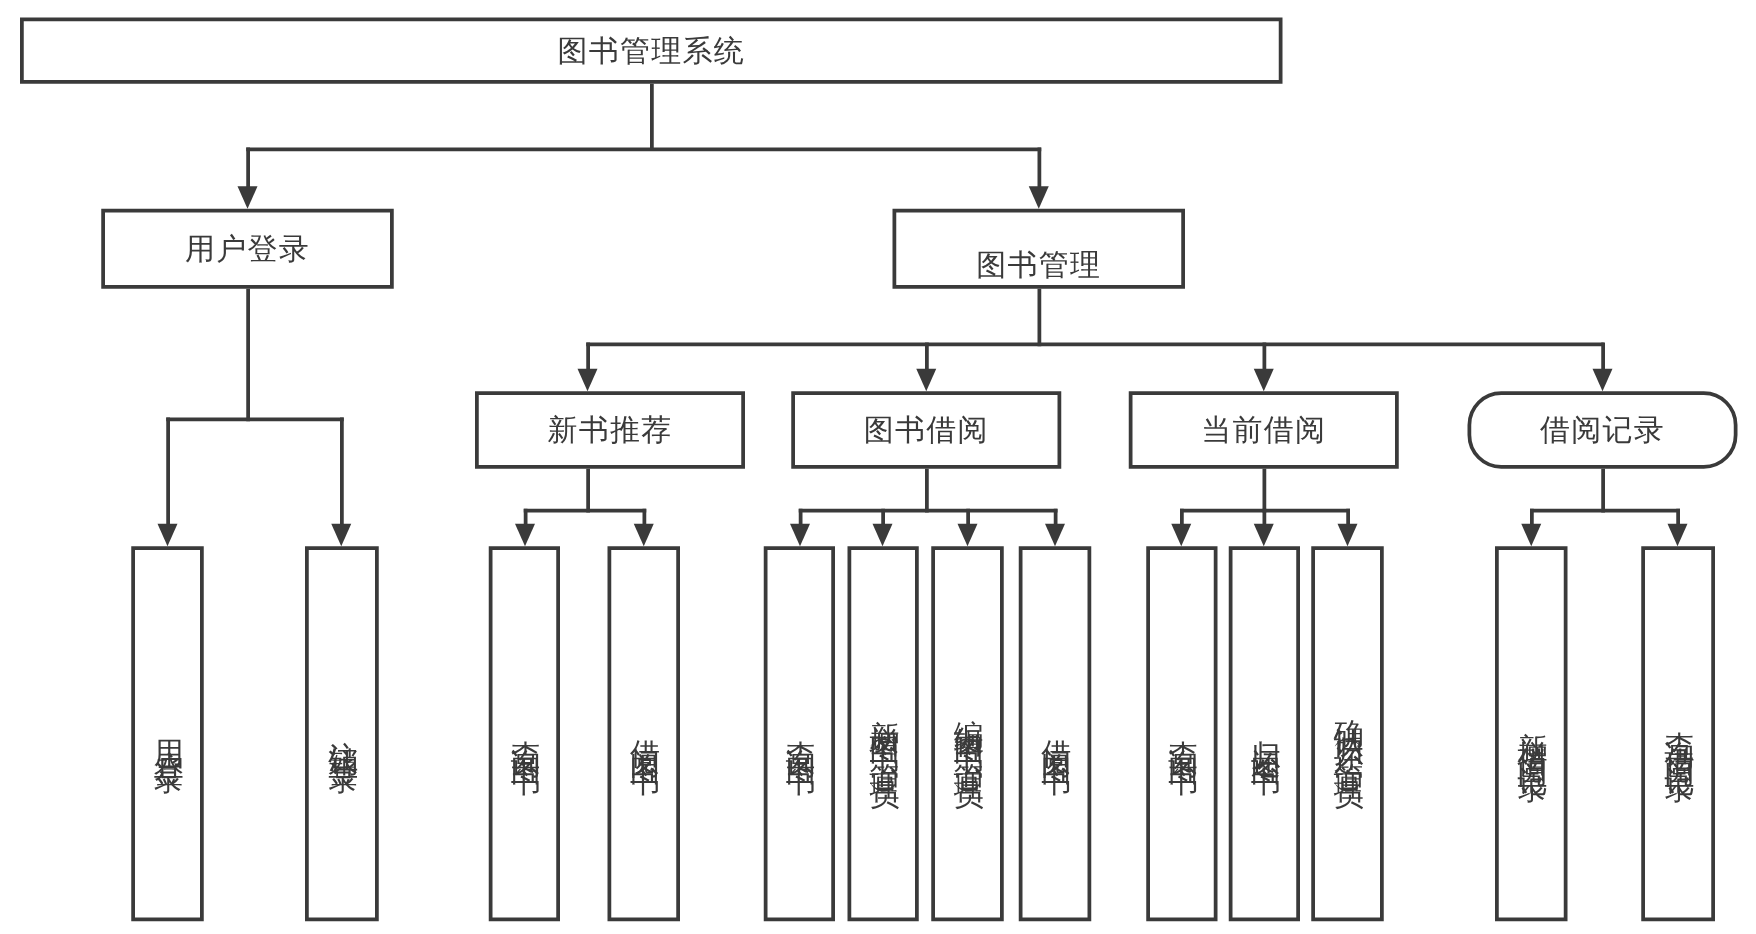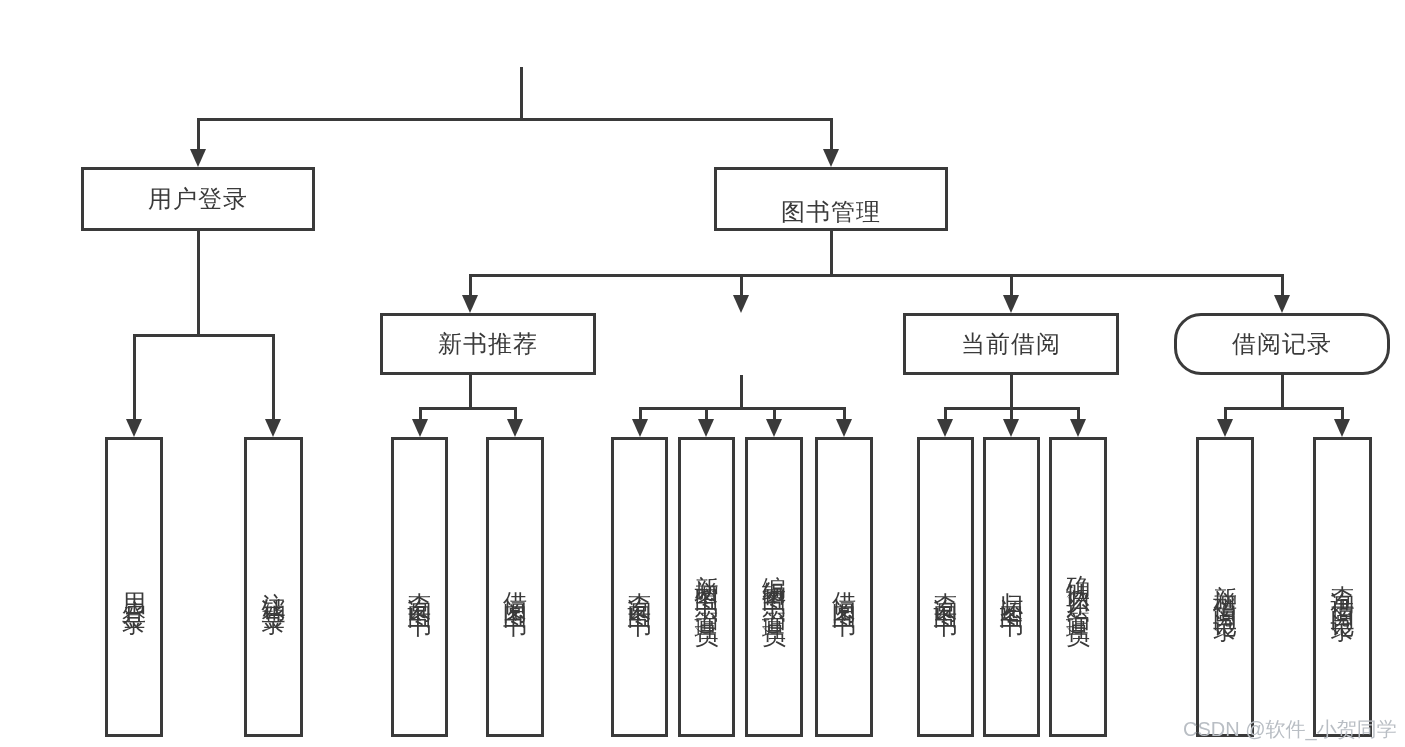--- a/index.html
+++ b/index.html
@@ -30,33 +30,39 @@
   .watermark{
     position:absolute;left:1183px;top:716px;width:222px;
     font-size:20px;color:#b9bec4;white-space:nowrap;z-index:5;
   }
 </style>
 </head>
 <body>
 
 <div class="canvas">
 
+  <div class="node" style="left:16px;top:14px;width:1010px;height:53px;">
+    <span>图书管理系统</span>
+  </div>
 
   <div class="node" style="left:81px;top:167px;width:234px;height:64px;">
     <span>用户登录</span>
   </div>
 
   <div class="node" style="left:714px;top:167px;width:234px;height:64px;align-items:flex-end;">
     <span>图书管理</span>
   </div>
 
   <div class="node" style="left:362px;top:313px;width:216px;height:62px;margin-left:18px;">
     <span>新书推荐</span>
   </div>
 
+  <div class="node" style="left:633px;top:313px;width:216px;height:62px;">
+    <span>图书借阅</span>
+  </div>
 
   <div class="node" style="left:903px;top:313px;width:216px;height:62px;">
     <span>当前借阅</span>
   </div>
 
   <div class="node" style="left:1174px;top:313px;width:216px;height:62px;border-radius:27px;">
     <span>借阅记录</span>
   </div>
 
   <div class="leaf" style="left:105px;top:437px;width:58px;height:300px;">
@@ -155,15 +161,14 @@
   <div class="vline" style="left:1077px;top:407px;height:16px;"></div>
   <div class="arrow" style="left:1070px;top:419px;"></div>
 
   <div class="vline" style="left:1281px;top:375px;height:35px;"></div>
   <div class="hline" style="left:1224px;top:407px;width:120px;"></div>
   <div class="vline" style="left:1224px;top:407px;height:16px;"></div>
   <div class="arrow" style="left:1217px;top:419px;"></div>
   <div class="vline" style="left:1341px;top:407px;height:16px;"></div>
   <div class="arrow" style="left:1334px;top:419px;"></div>
 
-  <div class="watermark">CSDN @软件_小贺同学</div>
 
 </div>
 
 </body></html>

